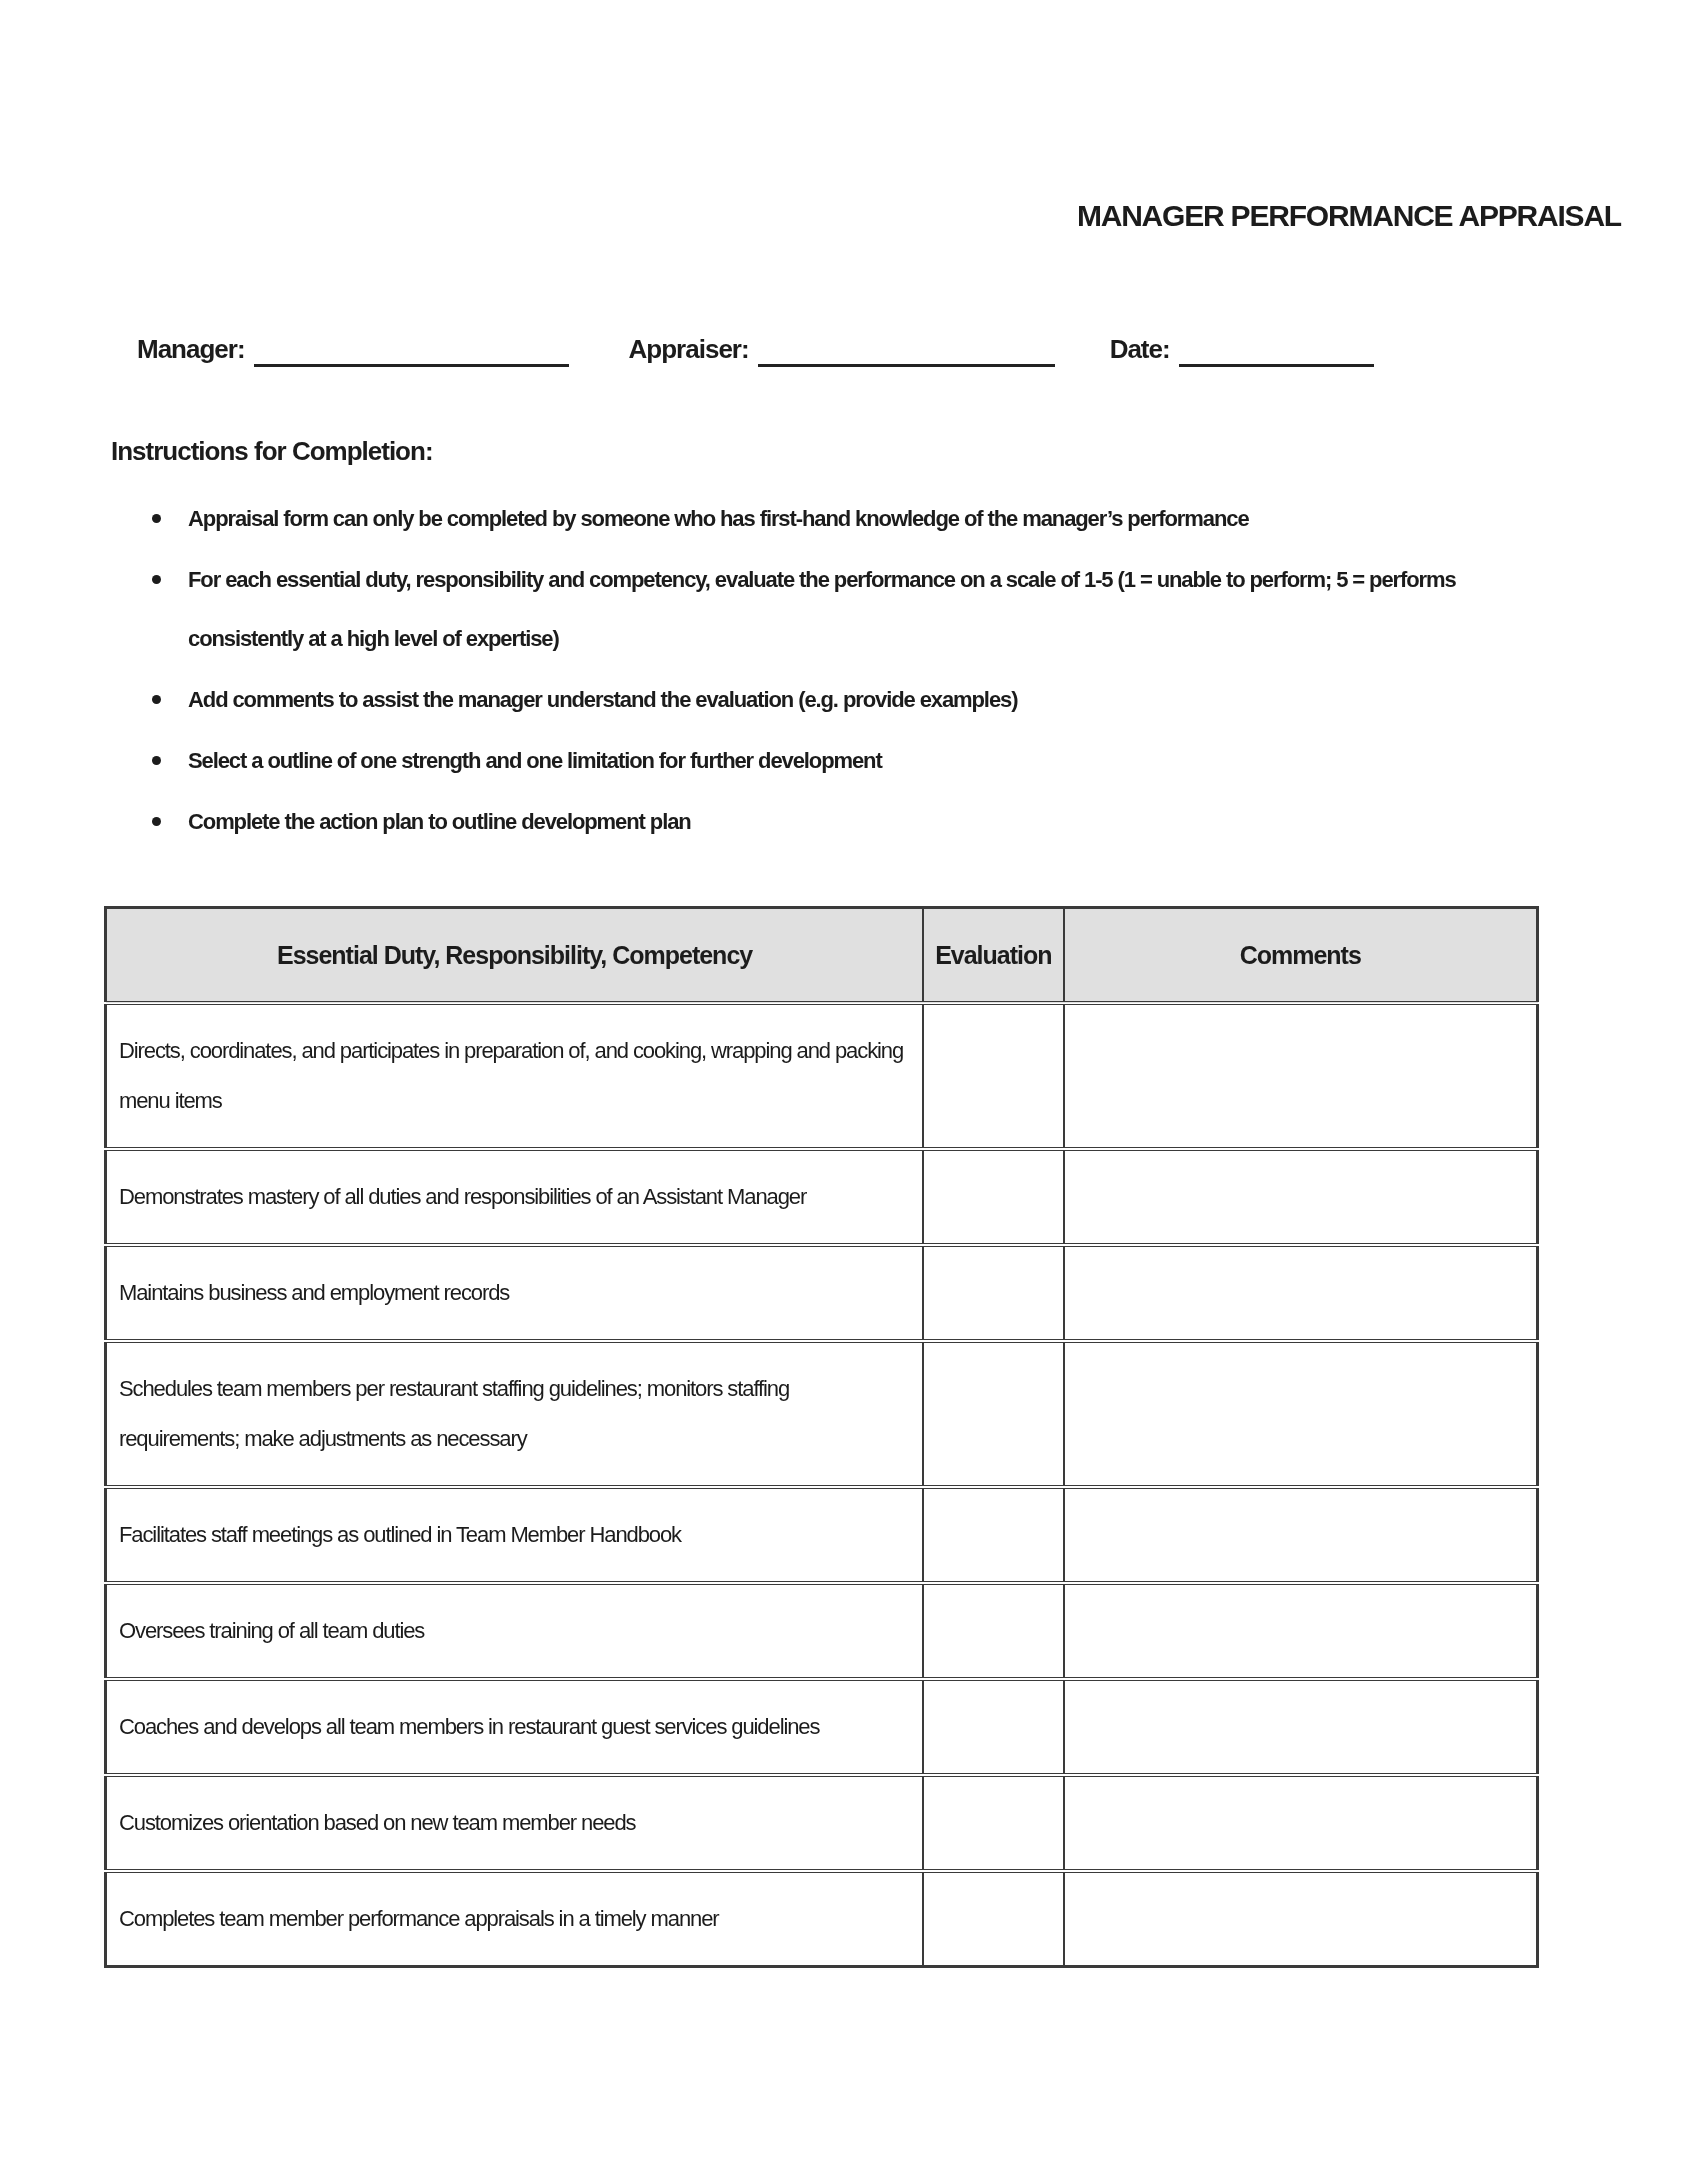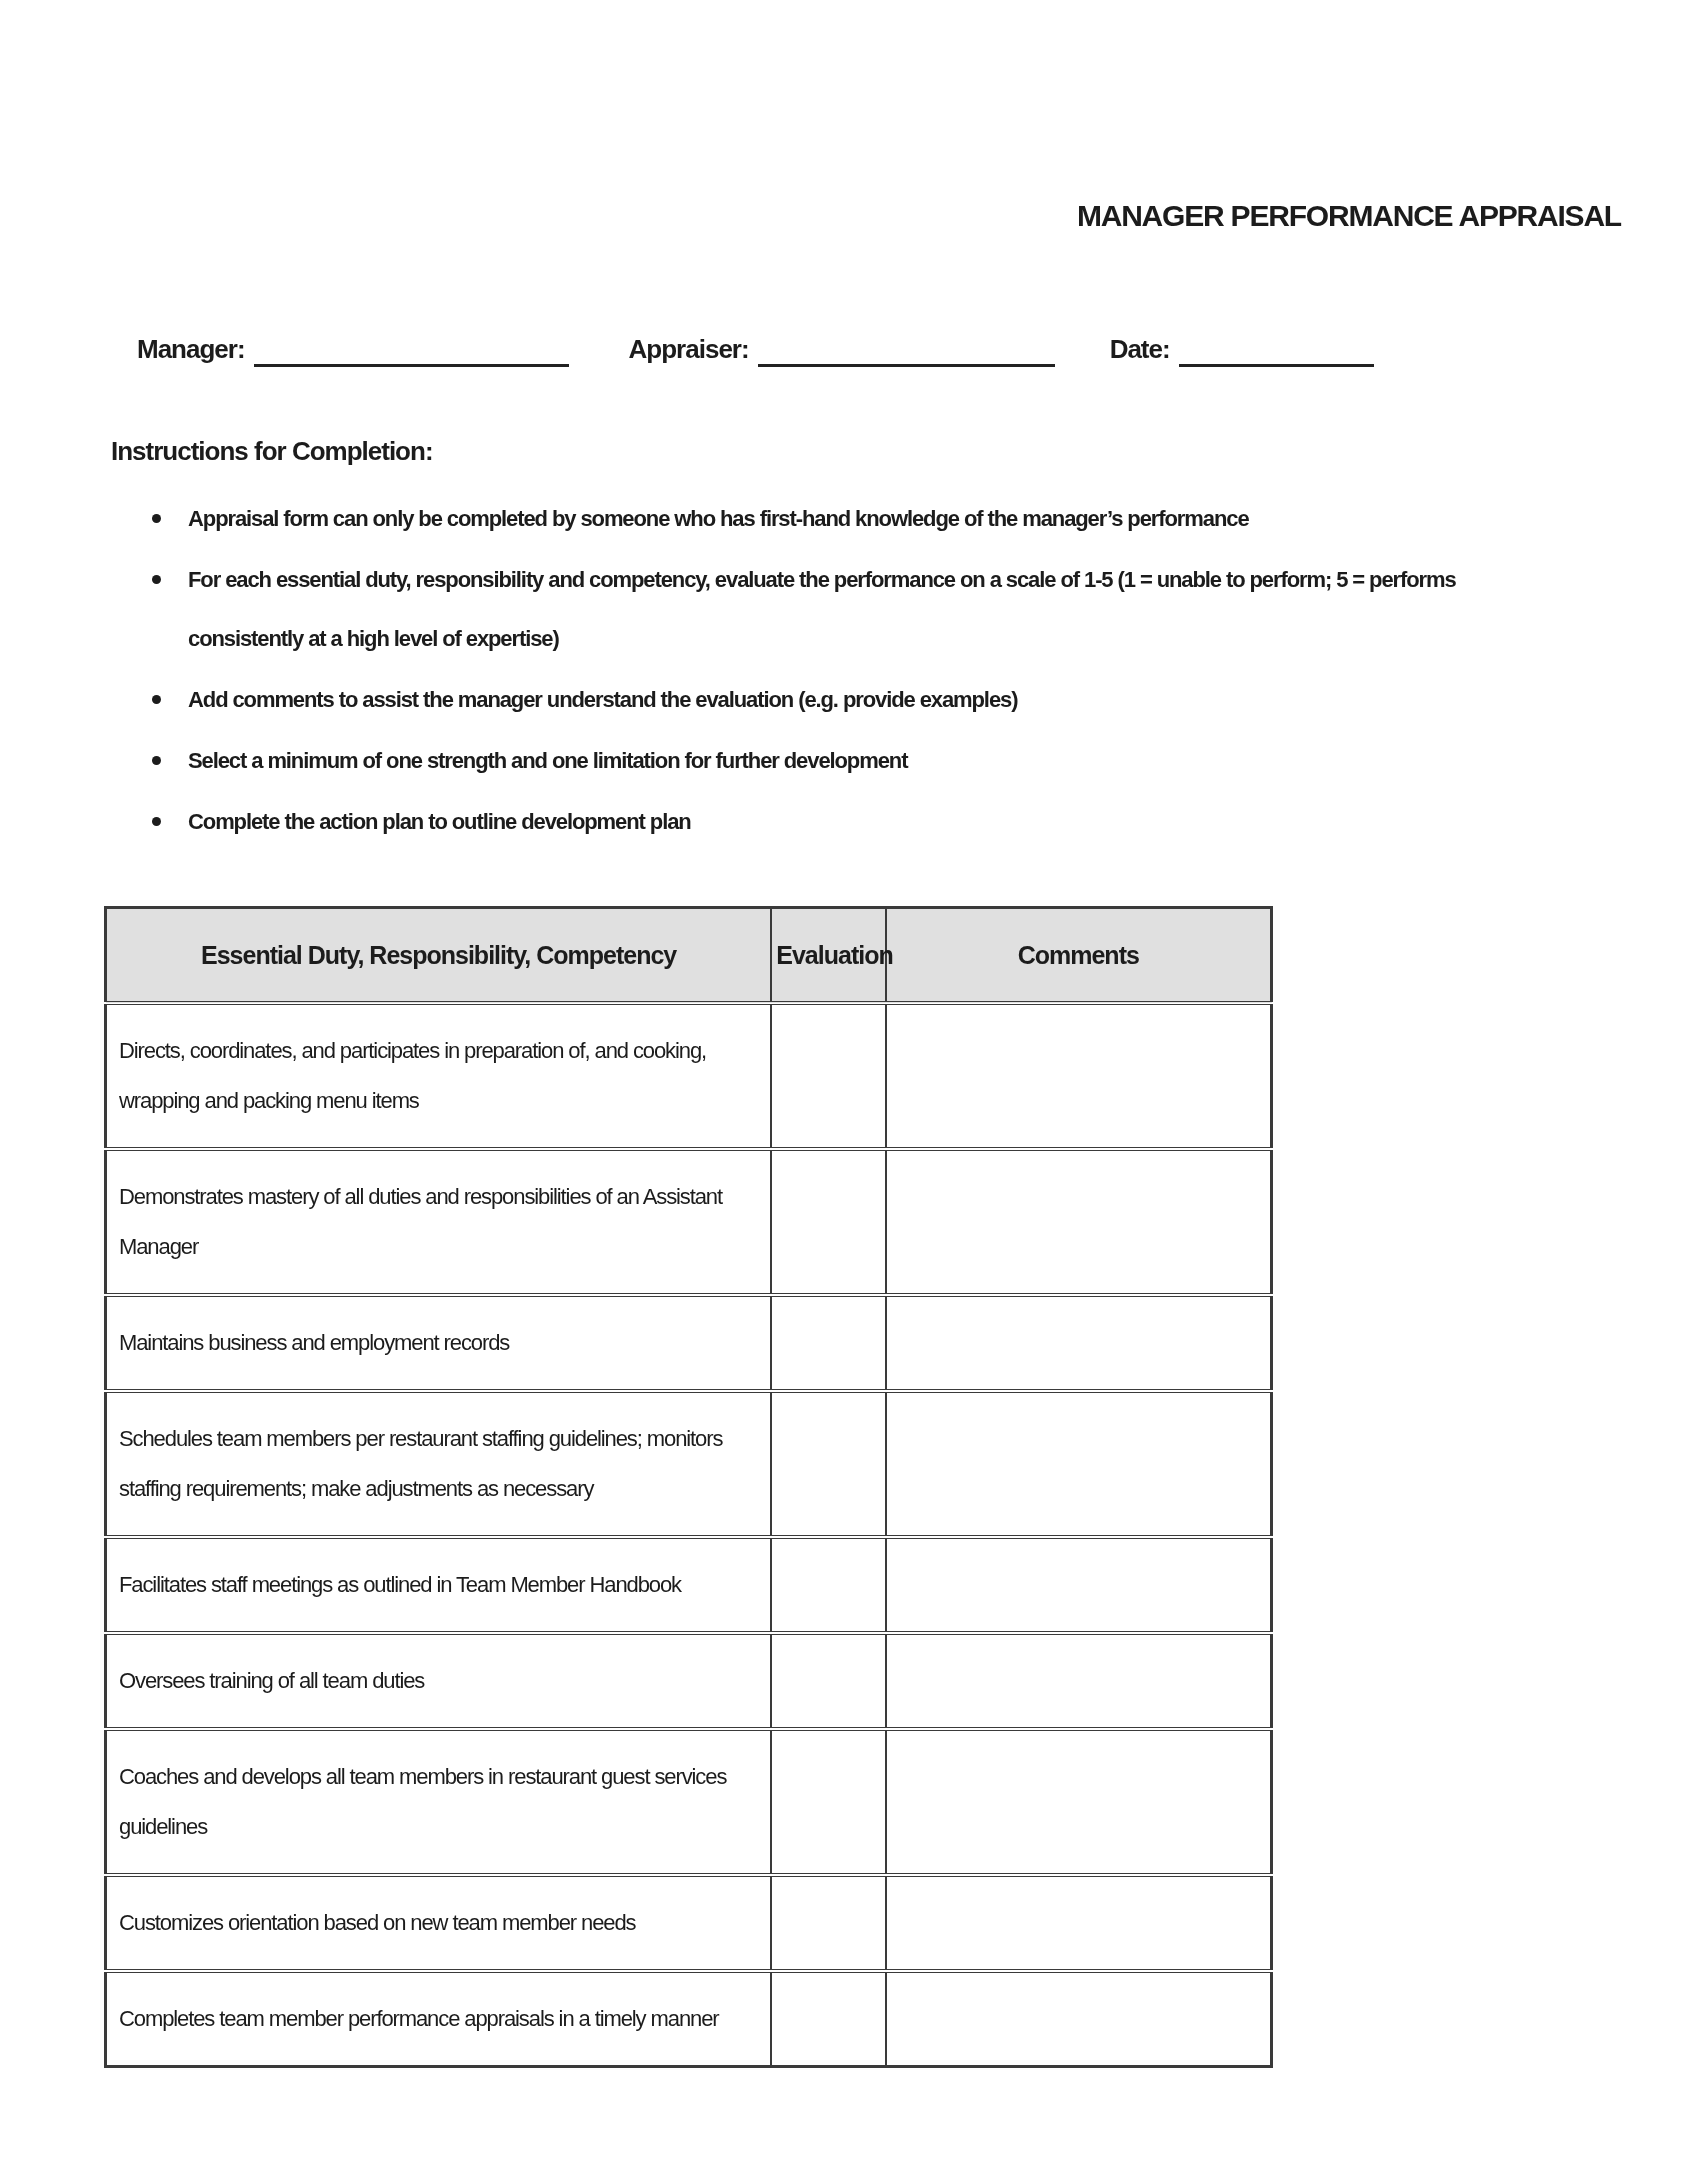--- a/index.html
+++ b/index.html
@@ -72,21 +72,21 @@
     position: absolute;
     left: 2px;
     top: 25px;
     width: 9px;
     height: 9px;
     border-radius: 50%;
     background: var(--text);
   }
   table.appraisal {
     margin: 55px 0 0 104px;
-    width: 1169px;
+    width: 1435px;
     border-collapse: collapse;
     table-layout: fixed;
     border: 3px solid var(--border);
   }
   col.c-duty { width: 57.1%; }
   col.c-eval { width: 9.8%; }
   col.c-comm { width: 33.1%; }
   table.appraisal th {
     background: var(--header-bg);
     font-size: 25px;
@@ -125,21 +125,21 @@
 <div class="fields-row">
   <span class="field-label">Manager:</span><span class="blank blank-manager"></span><span class="field-label">Appraiser:</span><span class="blank blank-appraiser"></span><span class="field-label">Date:</span><span class="blank blank-date"></span>
 </div>
 
 <h2 class="instructions-heading">Instructions for Completion:</h2>
 
 <ul class="instructions-list">
   <li>Appraisal form can only be completed by someone who has first-hand knowledge of the manager’s performance</li>
   <li>For each essential duty, responsibility and competency, evaluate the performance on a scale of 1-5 (1 = unable to perform; 5 = performs consistently at a high level of expertise)</li>
   <li>Add comments to assist the manager understand the evaluation (e.g. provide examples)</li>
-  <li>Select a minimum of one strength and one limitation for further development</li>
+  <li>Select a outline of one strength and one limitation for further development</li>
   <li>Complete the action plan to outline development plan</li>
 </ul>
 
 <table class="appraisal">
   <colgroup>
     <col class="c-duty">
       <col class="c-eval">
       <col class="c-comm">
   </colgroup>
   <thead>

